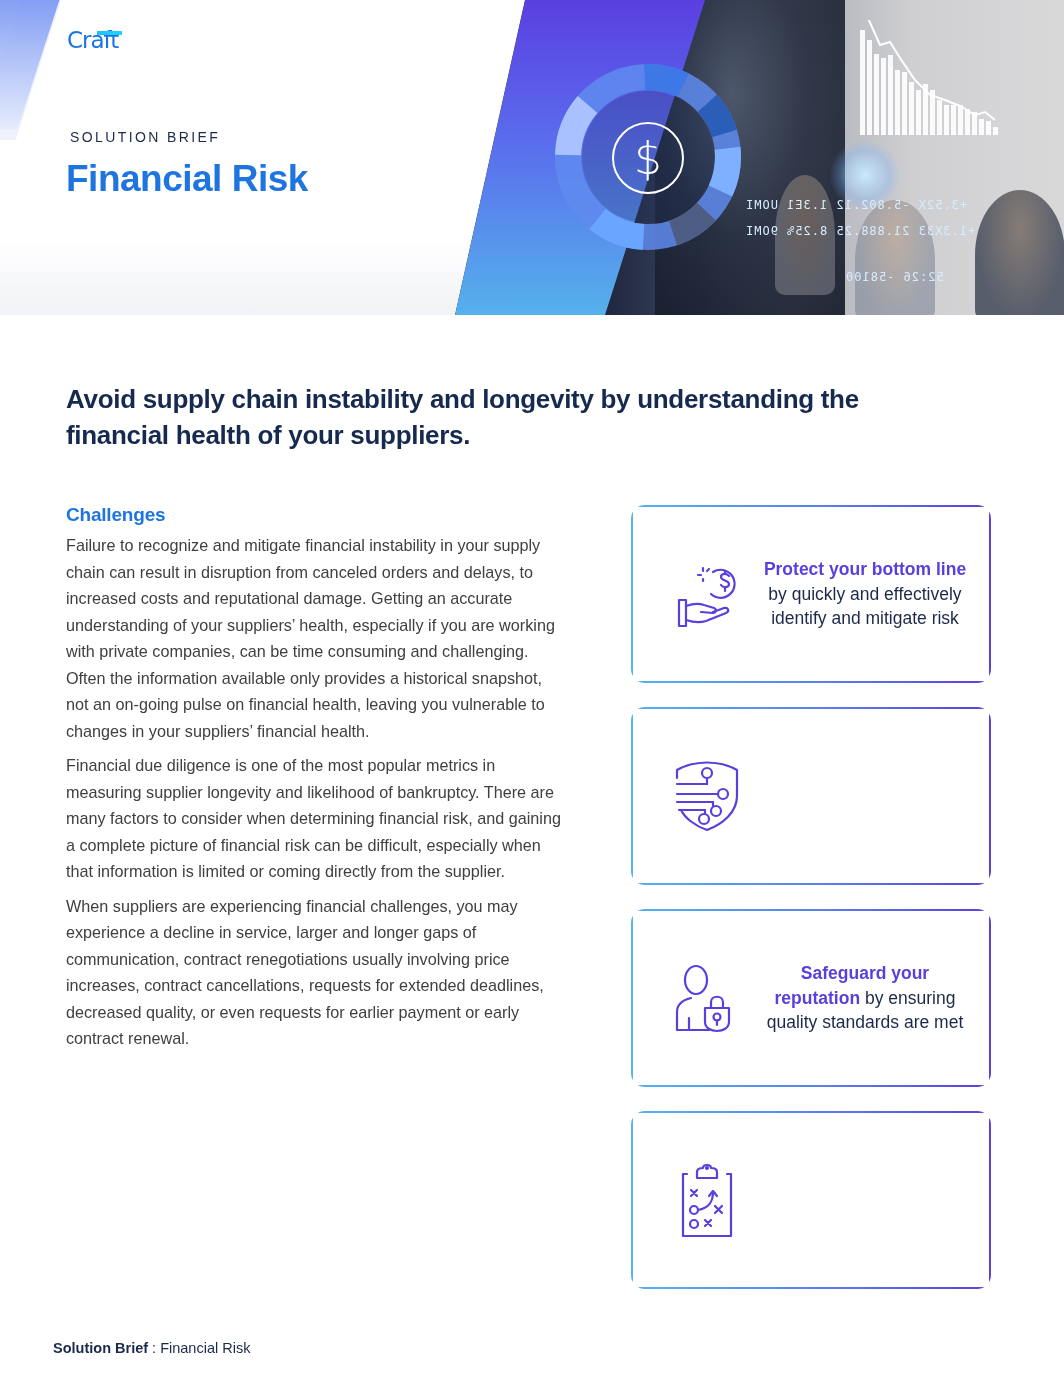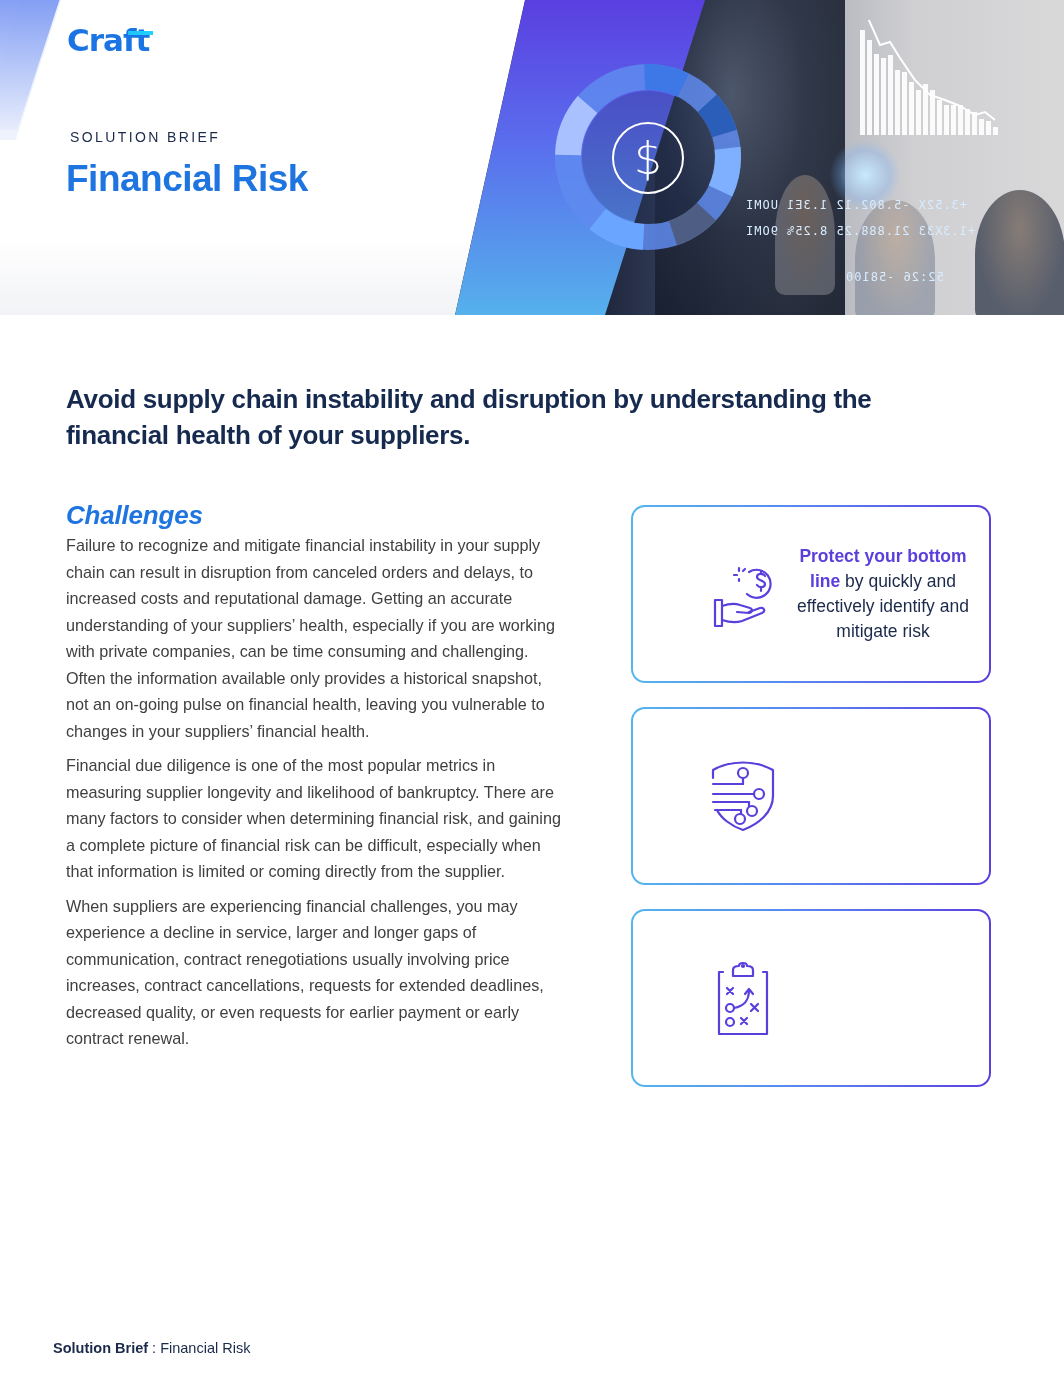--- a/index.html
+++ b/index.html
@@ -8,21 +8,21 @@
 
     
     .hero { position: absolute; left: 0; top: 0; width: 1064px; height: 315px; overflow: hidden;
             background: linear-gradient(180deg, #ffffff 0%, #ffffff 75%, #f2f3f6 100%); }
     .hero-left-stripe { position: absolute; left: -20px; top: -10px; width: 60px; height: 140px;
             background: linear-gradient(180deg, #6f8ff2, #e6ecfc); transform: skewX(-18deg); opacity: .9; }
     .hero-left-stripe2 { position: absolute; left: 0px; top: -10px; width: 40px; height: 150px;
             background: #eef2fd; transform: skewX(-18deg); }
 
     .logo { position: absolute; left: 67px; top: 22px; height: 36px; display: flex; align-items: center; }
-    .logo-text { font-family: "DejaVu Sans", sans-serif; font-weight: bold; font-size: 31px; color: #1b74e4; letter-spacing: -1px; position: relative; }
+    .logo-text { font-family: "DejaVu Sans", sans-serif; font-weight: normal; font-size: 23px; color: #1b74e4; letter-spacing: -1px; position: relative; }
     .logo-bar { position: absolute; right: -4px; top: 9px; width: 25px; height: 4px; background: linear-gradient(90deg,#1ec3f5,#22d3ff); }
 
     .eyebrow { position: absolute; left: 70px; top: 129px; font-size: 14px; letter-spacing: 2.4px; color: #1b2a4a; font-weight: normal; }
     .hero-title { position: absolute; left: 66px; top: 158px; font-size: 37px; font-weight: bold; color: #1f75e0; letter-spacing: -0.5px; }
 
     .hero-photo { position: absolute; left: 455px; top: 0; width: 609px; height: 315px;
             clip-path: polygon(70px 0, 609px 0, 609px 315px, 0 315px); overflow: hidden;
             background: linear-gradient(90deg, #2a3350 0%, #1a2238 22%, #3b4560 40%, #a9acb5 55%, #cfcfd2 75%, #d9d8d9 100%); }
     .photo-purple { position: absolute; left: 0; top: 0; width: 250px; height: 315px;
             background: linear-gradient(180deg, #5a3fe0 0%, #5a6ded 45%, #55b1ec 100%);
@@ -43,29 +43,29 @@
             color: #fff; font-size: 44px; font-family: "DejaVu Sans", sans-serif; font-weight: 200; display: flex; align-items: center; justify-content: center; }
 
     .bars { position: absolute; left: 405px; top: 20px; width: 140px; height: 115px; }
     .hud-row { position: absolute; font-family: "DejaVu Sans Mono", monospace; font-size: 12px; color: #d8ecff; letter-spacing: 1px; white-space: nowrap; transform: scaleX(-1); }
 
     
     .intro { position: absolute; left: 66px; top: 381px; width: 820px; font-size: 26px; font-weight: bold; color: #162a4f; line-height: 36px; letter-spacing: -0.3px; }
 
     
     .left-col { position: absolute; left: 66px; top: 498px; width: 500px; }
-    .section-heading { font-size: 26px; font-weight: bold; color: #1f75e0; line-height: 34px; letter-spacing: -0.2px; font-style: italic; }
+    .section-heading { font-size: 19px; font-weight: bold; color: #1f75e0; line-height: 34px; letter-spacing: -0.2px; }
     .para { font-size: 16.2px; color: #404040; line-height: 26.5px; margin-bottom: 3px; }
     .sec { margin-bottom: 8px; }
 
     
     .cards { position: absolute; left: 631px; top: 505px; width: 360px; }
     .card { position: relative; width: 360px; height: 178px; margin-bottom: 24px; border-radius: 14px; padding: 2px;
             background: linear-gradient(90deg, #54b5ee 0%, #5a7df0 55%, #5a3fdd 100%); }
-    .card-inner { width: 100%; height: 100%; border-radius: 12px; background: #fff; display: flex; align-items: center; padding-left: 36px; }
+    .card-inner { width: 100%; height: 100%; border-radius: 3px; background: #fff; display: flex; align-items: center; }
     .card-icon { width: 80px; height: 80px; margin-left: 34px; flex-shrink: 0; }
     .card-text { flex: 1; text-align: center; font-size: 17.5px; line-height: 24.8px; color: #1b2a4a; padding: 0 20px 0 14px; }
     .card-strong { color: #5b3fdc; font-weight: bold; }
 
     
     .footer { position: absolute; left: 53px; top: 1340px; font-size: 14.5px; color: #1b2a4a; }
     .footer-strong { font-weight: bold; }
   </style>
 </head>
 <body>
@@ -130,21 +130,21 @@
     </svg>
 
     <div class="photo-glow"></div>
 
     <div class="hud-row" style="left:290px; top:198px;">+3.52X  -5.802.12  1.3E1  UOMI</div>
     <div class="hud-row" style="left:290px; top:224px;">+1.3X33  21.888.25  8.25%  9OMI</div>
     <div class="hud-row" style="left:390px; top:270px;">52:26 -58100</div>
   </div>
 </div>
 
-<h2 class="intro">Avoid supply chain instability and disruption by understanding the financial health of your suppliers.</h2>
+<h2 class="intro">Avoid supply chain instability and longevity by understanding the financial health of your suppliers.</h2>
 
 <div class="left-col">
   <div class="sec">
     <h3 class="section-heading">Challenges</h3>
     <p class="para">Failure to recognize and mitigate financial instability in your supply chain can result in disruption from canceled orders and delays, to increased costs and reputational damage. Getting an accurate understanding of your suppliers’ health, especially if you are working with private companies, can be time consuming and challenging. Often the information available only provides a historical snapshot, not an on-going pulse on financial health, leaving you vulnerable to changes in your suppliers’ financial health.</p>
   </div>
   <div class="sec">
     <p class="para">Financial due diligence is one of the most popular metrics in measuring supplier longevity and likelihood of bankruptcy. There are many factors to consider when determining financial risk, and gaining a complete picture of financial risk can be difficult, especially when that information is limited or coming directly from the supplier.</p>
   </div>
   <div class="sec">
@@ -187,20 +187,36 @@
         <line x1="10" y1="46" x2="46" y2="46"></line>
           <line x1="46" y1="46" x2="46" y2="50"></line>
           <circle cx="49" cy="55" r="5"></circle>
         <line x1="12" y1="54" x2="38" y2="54"></line>
           <line x1="38" y1="54" x2="38" y2="58"></line>
           <circle cx="37" cy="63" r="5"></circle>
       </svg>
     </div>
   </div>
 
+  <div class="card">
+    <div class="card-inner">
+      <svg class="card-icon" viewBox="0 0 80 80" fill="none" stroke="#5b3fdc" stroke-width="2.2" stroke-linecap="round" stroke-linejoin="round">
+        <ellipse cx="29" cy="22" rx="11" ry="14"></ellipse>
+        <path d="M24 40 c-8 2 -14 6 -14 14 V72 H42"></path>
+        <line x1="22" y1="60" x2="22" y2="72"></line>
+        <path d="M44 50 V44 c0 -7 12 -7 12 0 V50"></path>
+        <path d="M38 50 H62 V64 C62 70 56 73 50 73 C44 73 38 70 38 64 Z"></path>
+        <circle cx="50" cy="59" r="3.5"></circle>
+          <line x1="50" y1="62.5" x2="50" y2="67"></line>
+      </svg>
+      <div class="card-text">
+        <span class="card-strong">Safeguard your reputation</span><span> by ensuring quality standards are met</span>
+      </div>
+    </div>
+  </div>
 
   <div class="card">
     <div class="card-inner">
       <svg class="card-icon" viewBox="0 0 80 80" fill="none" stroke="#5b3fdc" stroke-width="2.2" stroke-linecap="round" stroke-linejoin="round">
         <path d="M20 14 H16 V76 H64 V14 H60"></path>
         <path d="M30 18 H50 V12 C50 8 46 8 44 8 C44 4 36 4 36 8 C34 8 30 8 30 12 Z"></path>
         <circle cx="40" cy="8" r="1"></circle>
         <path d="M24 30 l6 6 M30 30 l-6 6"></path>
         <circle cx="27" cy="50" r="4"></circle>
         <path d="M31 50 C42 48 46 42 46 32"></path>

